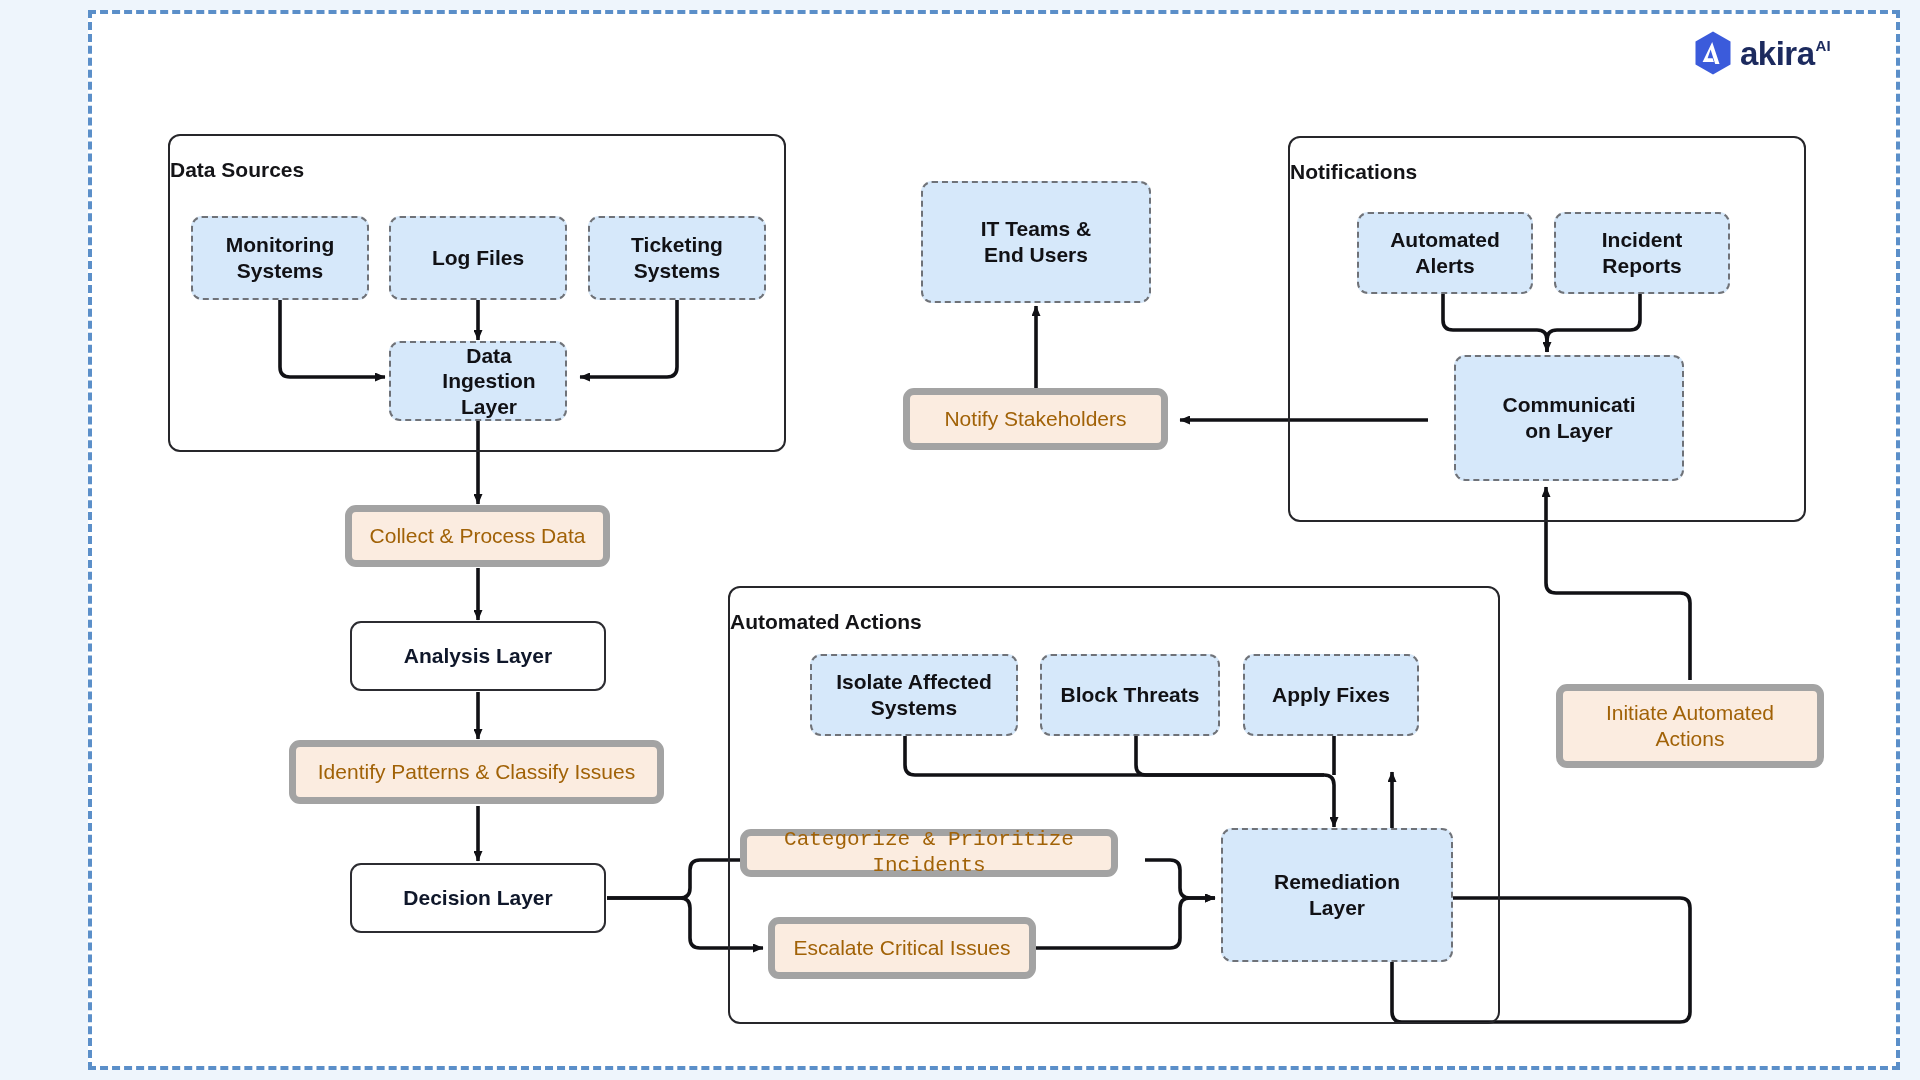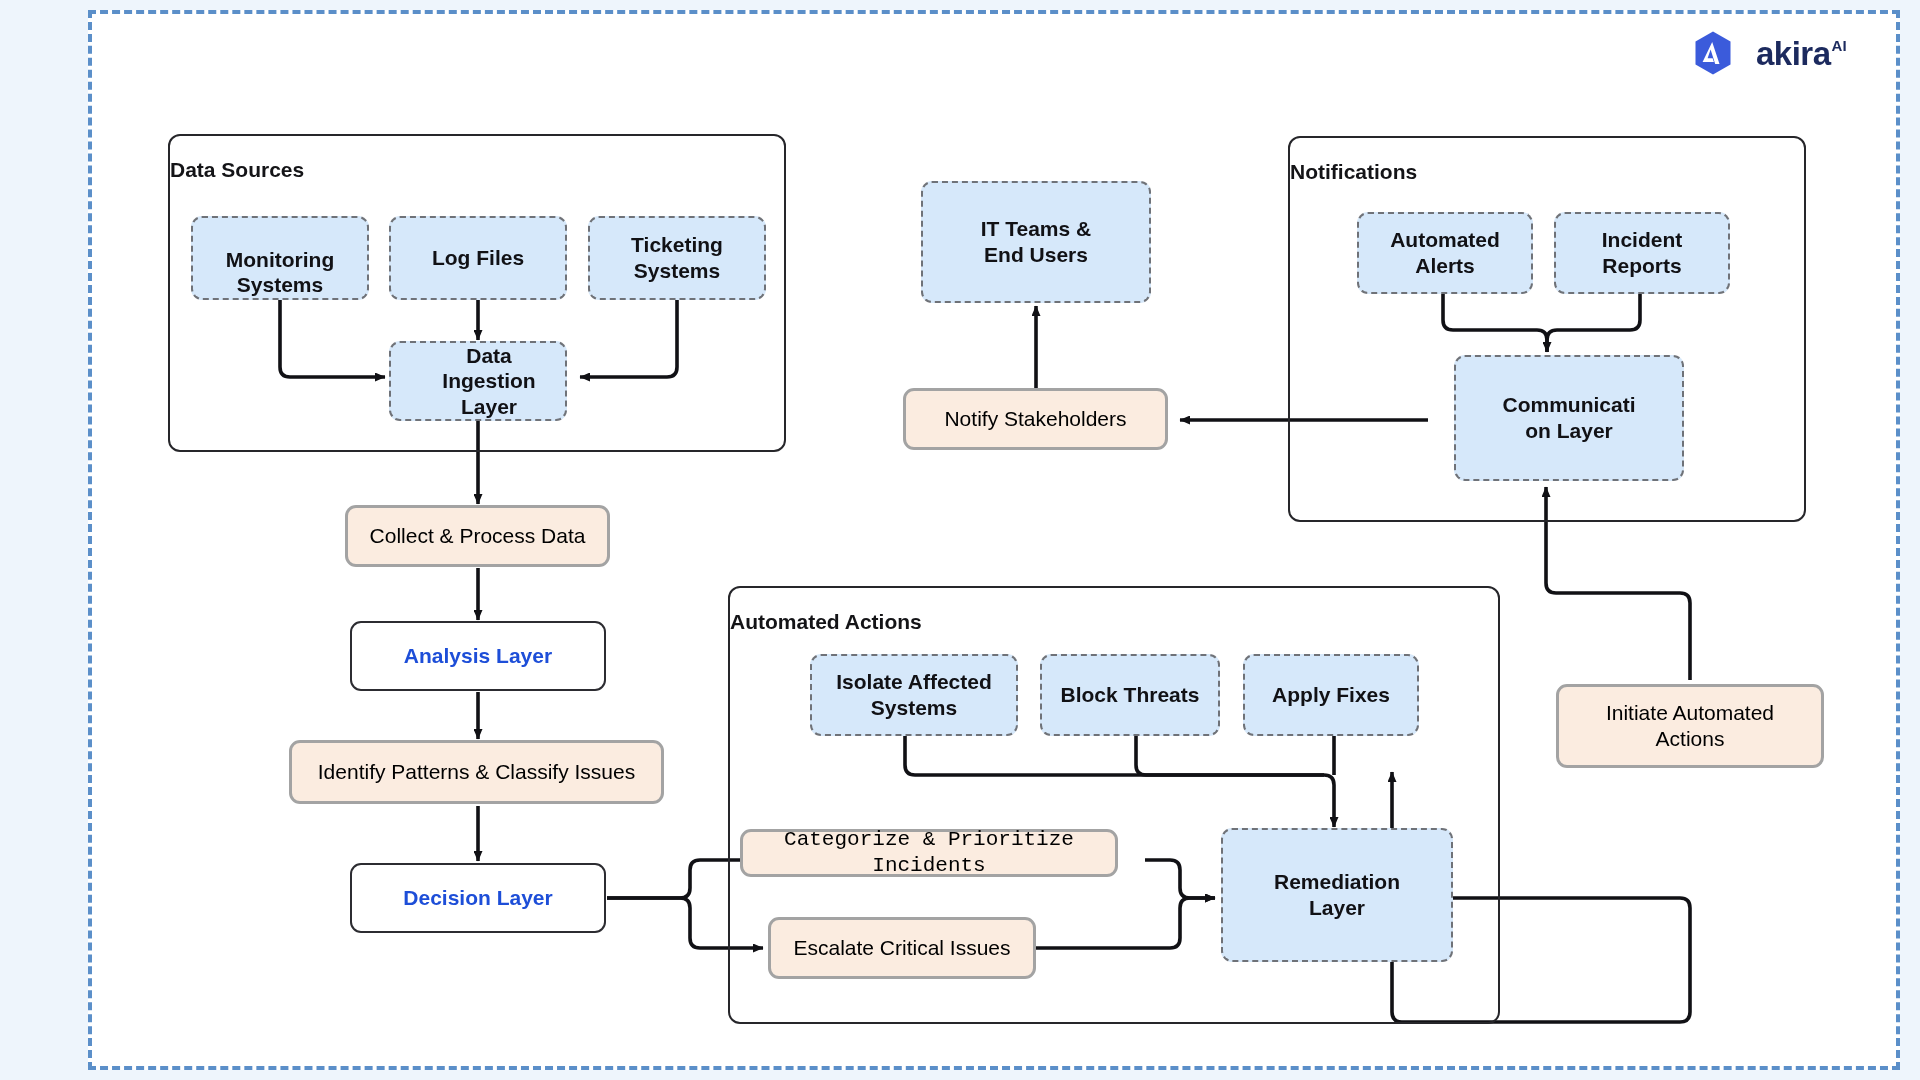--- a/index.html
+++ b/index.html
@@ -18,21 +18,21 @@
   #canvas-border {
     position: absolute;
     left: 88px; top: 10px;
     width: 1812px; height: 1060px;
     border: 4px dashed #5b8fc9;
     background: #ffffff;
   }
   #brand {
     position: absolute;
     left: 1690px; top: 30px;
-    display: flex; align-items: center; gap: 20px;
+    display: flex; align-items: center; gap: 4px;
     z-index: 40;
   }
   #brand .hex {
     width: 46px; height: 46px;
     position: relative;
     display: flex; align-items: center; justify-content: center;
   }
   #brand .hex svg { display: block; }
   #brand .word {
     font-size: 33px; font-weight: bold;
@@ -86,28 +86,28 @@
     background: #d6e8fa;
     border: 2.5px dashed #6f7278;
     font-weight: bold;
     color: #111115;
     font-size: 21px;
   }
   .node.white {
     background: #ffffff;
     border: 2.5px solid #2c2c31;
     font-weight: bold;
-    color: #1d4ed8;
+    color: #0f172a;
     font-size: 21px;
   }
   .node.peach {
     background: #fbece0;
-    border: 3px solid #a3a3a3;
+    border: 7px solid #a3a3a3;
     font-weight: normal;
-    color: #000000;
+    color: #a16207;
     font-size: 21px;
   }
   .node span { display: block; padding: 0 6px; }
   .node .hardwrap { white-space: pre-line; }
 </style>
 </head>
 <body>
 
 <div id="page">
 
@@ -181,21 +181,21 @@
   </div>
 
   <div class="group" style="left:1288px; top:136px; width:518px; height:386px;">
     <div class="group-title">Notifications</div>
   </div>
 
   <div class="group" style="left:728px; top:586px; width:772px; height:438px;">
     <div class="group-title">Automated Actions</div>
   </div>
 
-  <div class="node blue" style="left:191px; top:216px; width:178px; height:84px;align-items:flex-end;">
+  <div class="node blue" style="left:191px; top:216px; width:178px; height:84px;">
     <span class="hardwrap">Monitoring
 Systems</span>
   </div>
 
   <div class="node blue" style="left:389px; top:216px; width:178px; height:84px;">
     <span class="hardwrap">Log Files</span>
   </div>
 
   <div class="node blue" style="left:588px; top:216px; width:178px; height:84px;">
     <span class="hardwrap">Ticketing

